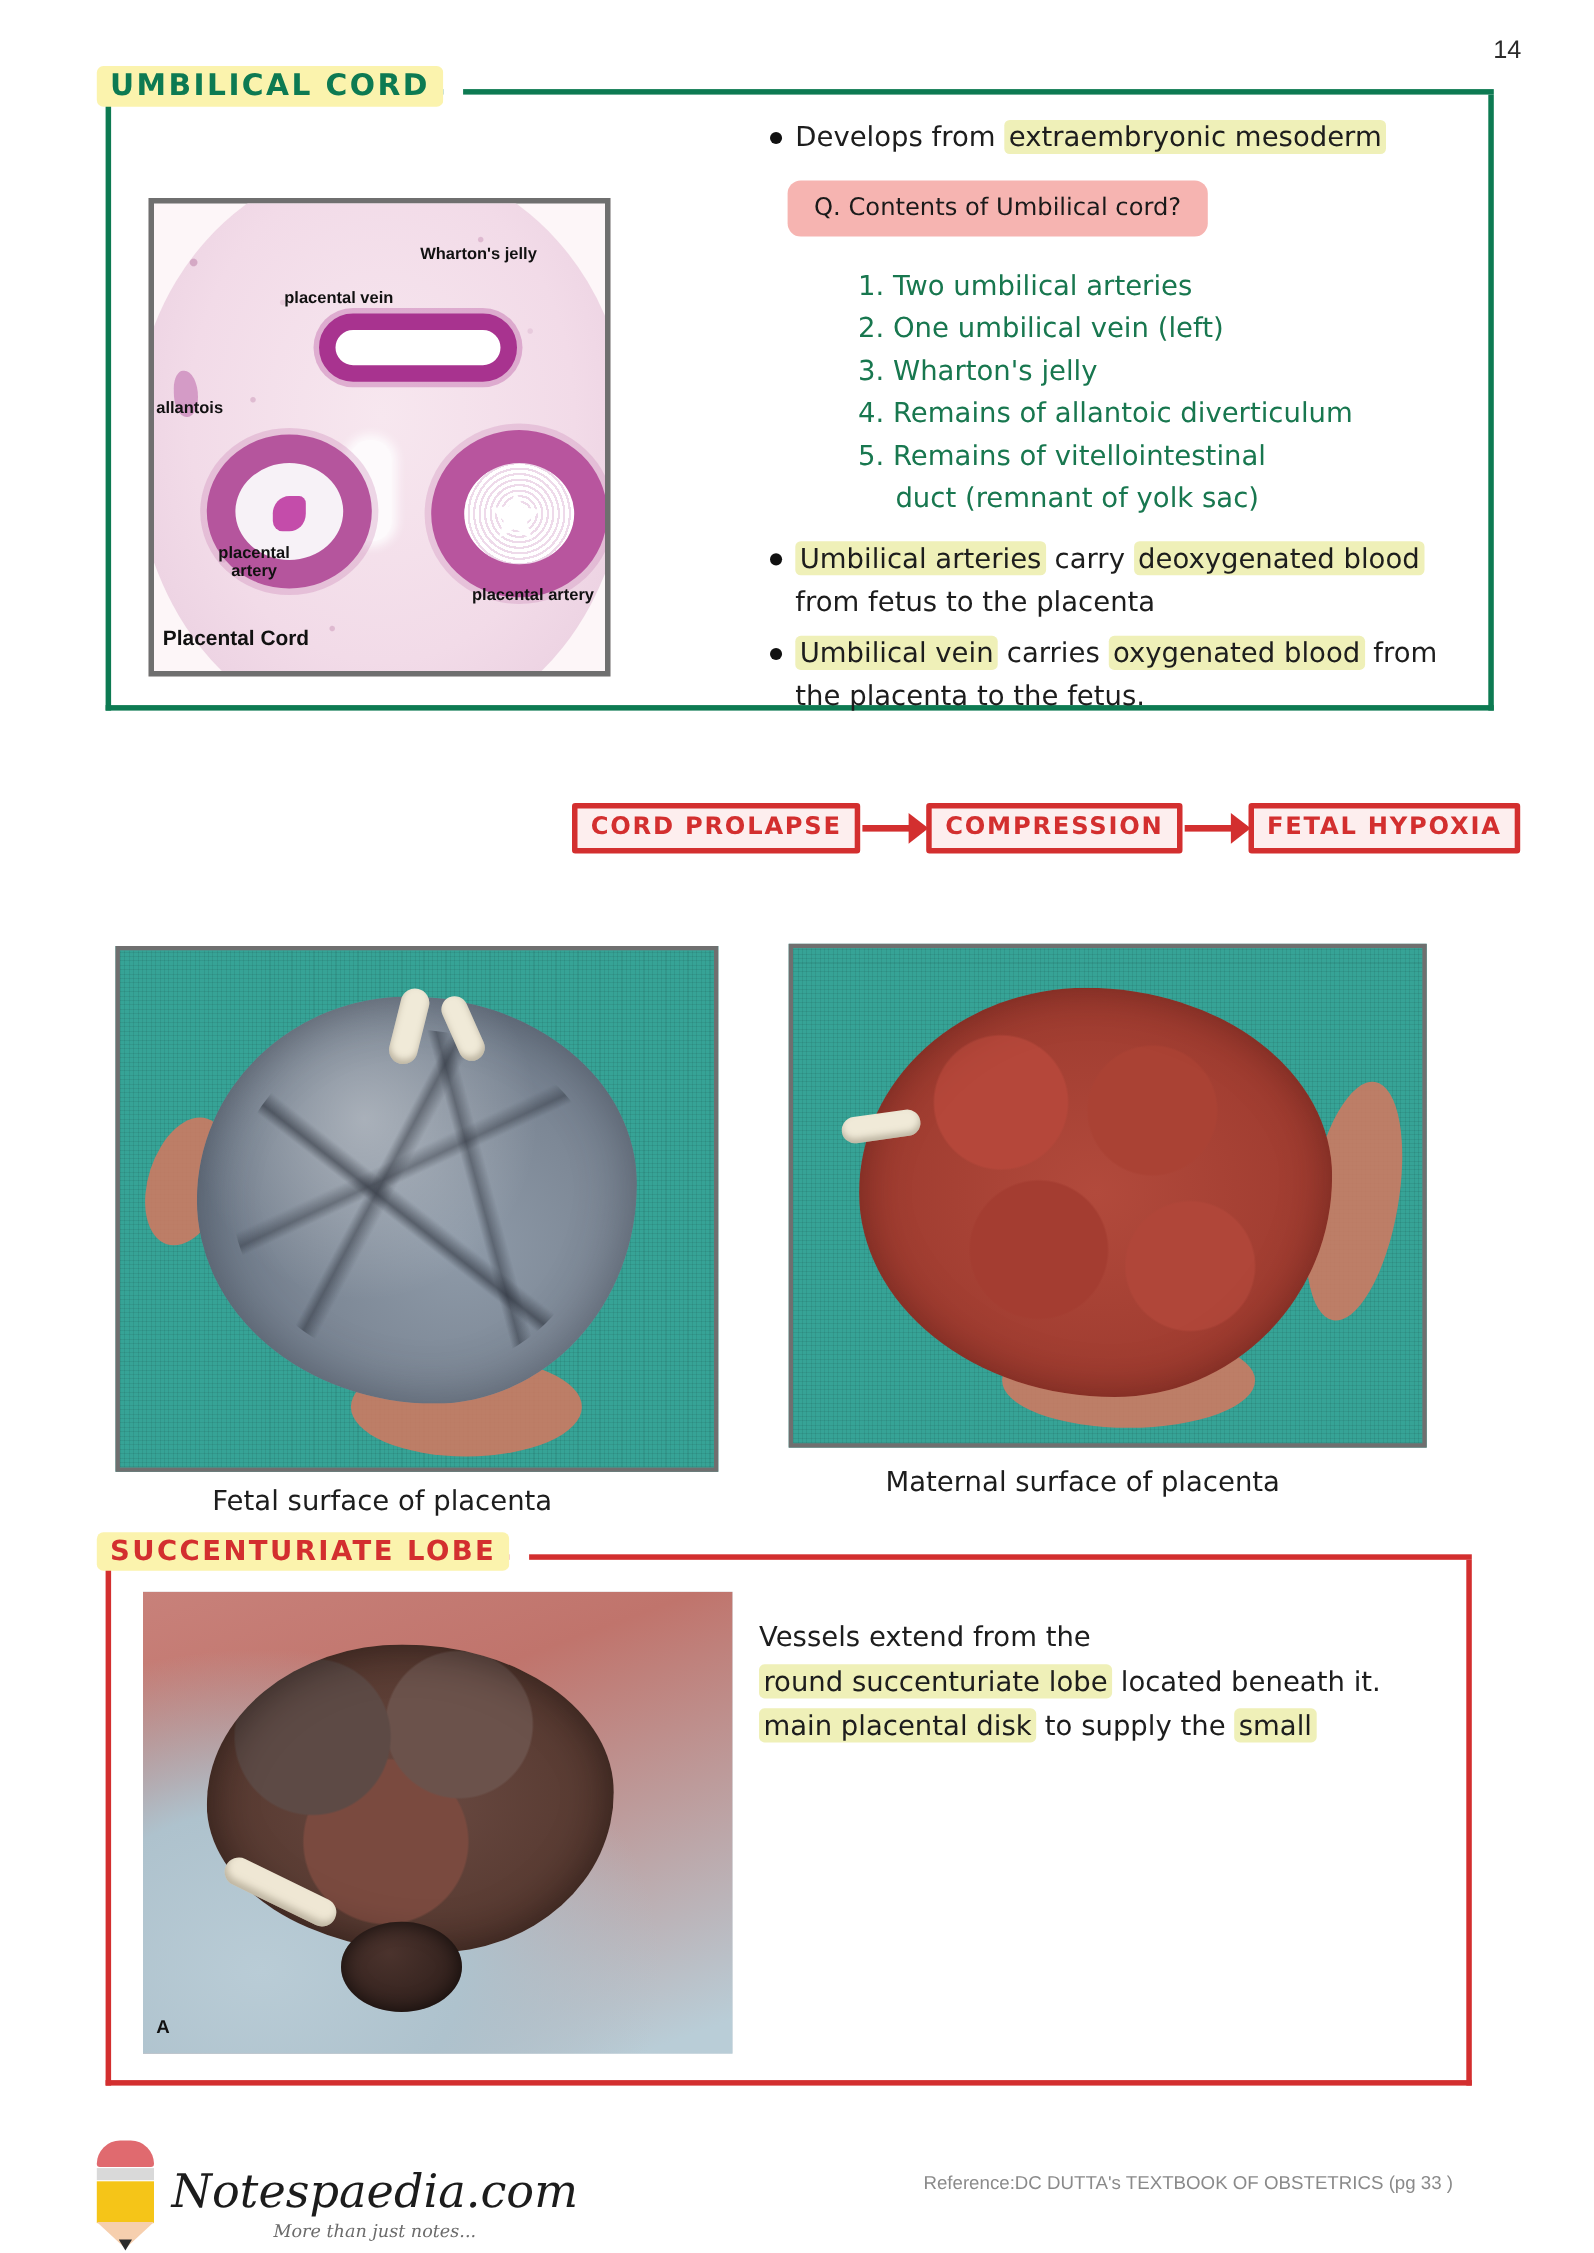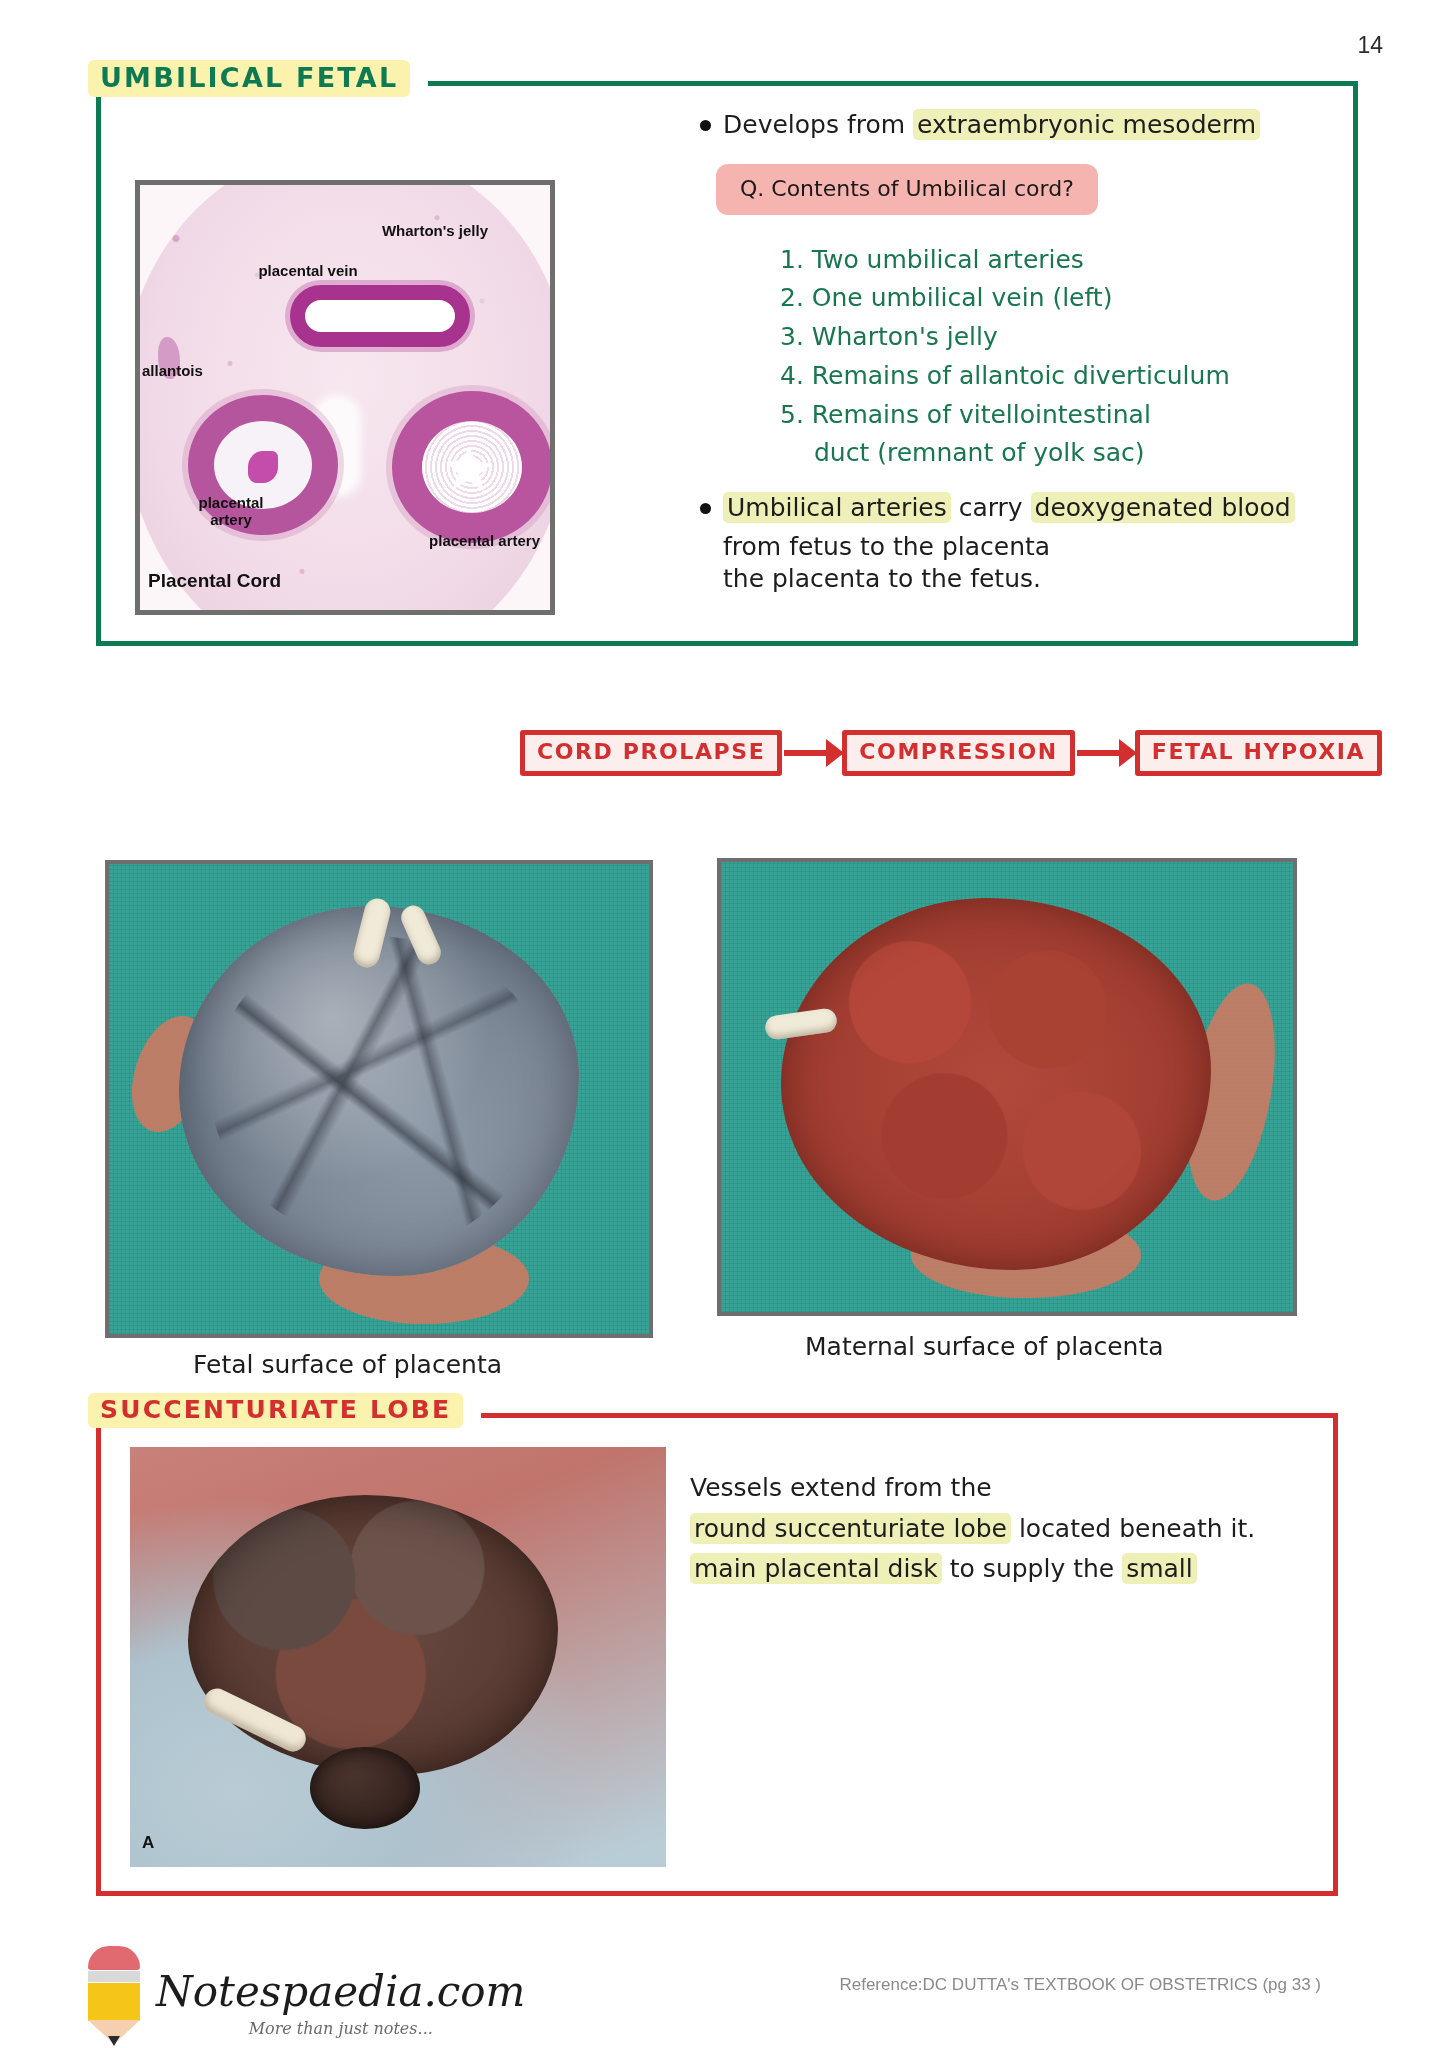--- a/index.html
+++ b/index.html
@@ -536,21 +536,21 @@
 </head>
 <body>
 
 <div class="page">
 
   <div class="page-number">14</div>
 
   <div class="cord-section"></div>
 
   <div class="cord-title-wrap">
-    <span class="cord-title">UMBILICAL FETAL</span>
+    <span class="cord-title">UMBILICAL CORD</span>
     <span class="title-gap"></span>
   </div>
 
   <div class="histo-fig">
     <div class="histo-bg"></div>
     <div class="jelly-gap"></div>
     <div class="allantois-blob"></div>
     <div class="vessel vein"></div>
     <div class="vessel artery-left"></div>
     <div class="vessel artery-right"></div>
@@ -581,20 +581,24 @@
       <div class="item cont">duct (remnant of yolk sac)</div>
     </div>
 
     <div class="flow-bullets">
       <div class="note-line">
         <span class="dot"></span>
         <span><span class="hl">Umbilical arteries</span><span> carry </span><span class="hl">deoxygenated blood</span></span>
       </div>
       <div class="sub-line">from fetus to the placenta</div>
 
+      <div class="note-line" style="margin-top:14px">
+        <span class="dot"></span>
+        <span><span class="hl">Umbilical vein</span><span> carries </span><span class="hl">oxygenated blood</span><span> from</span></span>
+      </div>
       <div class="sub-line">the placenta to the fetus.</div>
     </div>
   </div>
 
   <div class="flowchart">
     <span class="flow-box">CORD PROLAPSE</span>
     <span class="flow-arrow"></span>
     <span class="flow-box">COMPRESSION</span>
     <span class="flow-arrow"></span>
     <span class="flow-box">FETAL HYPOXIA</span>

